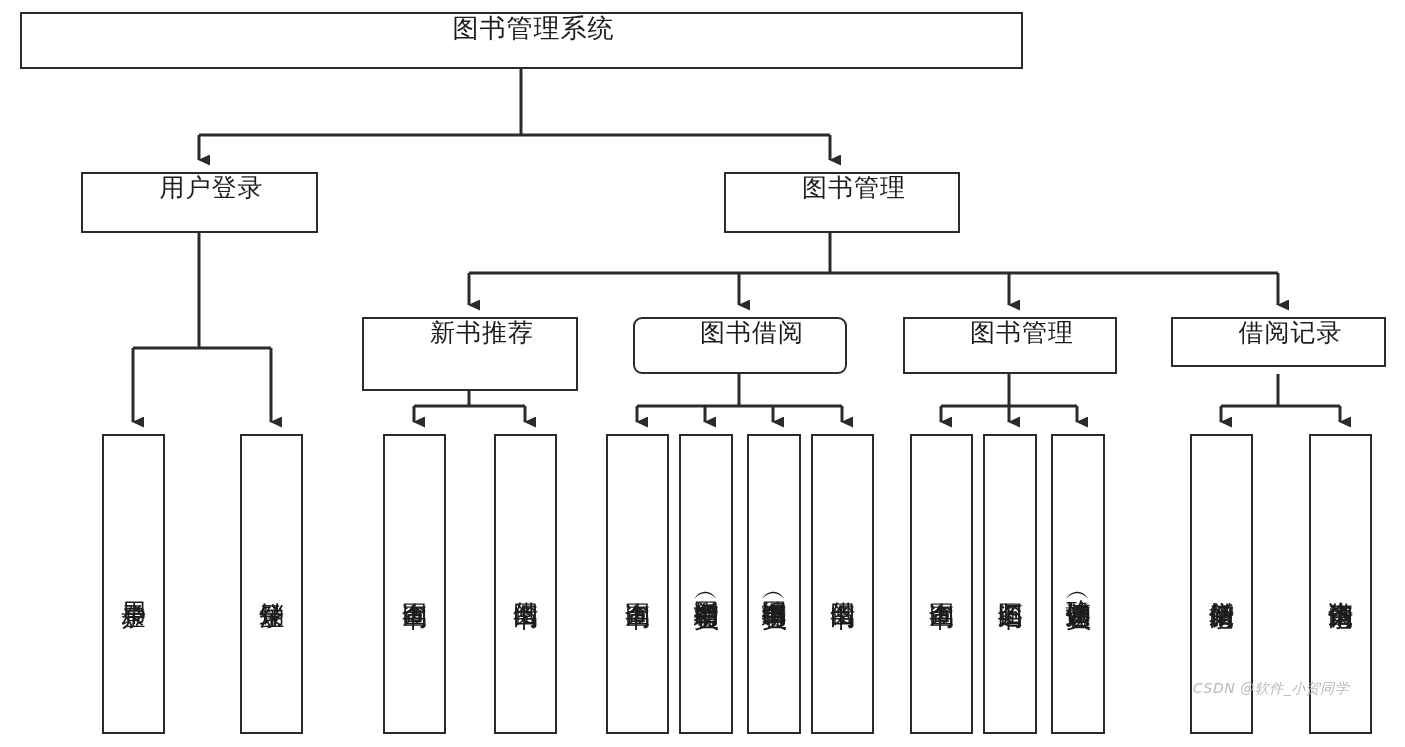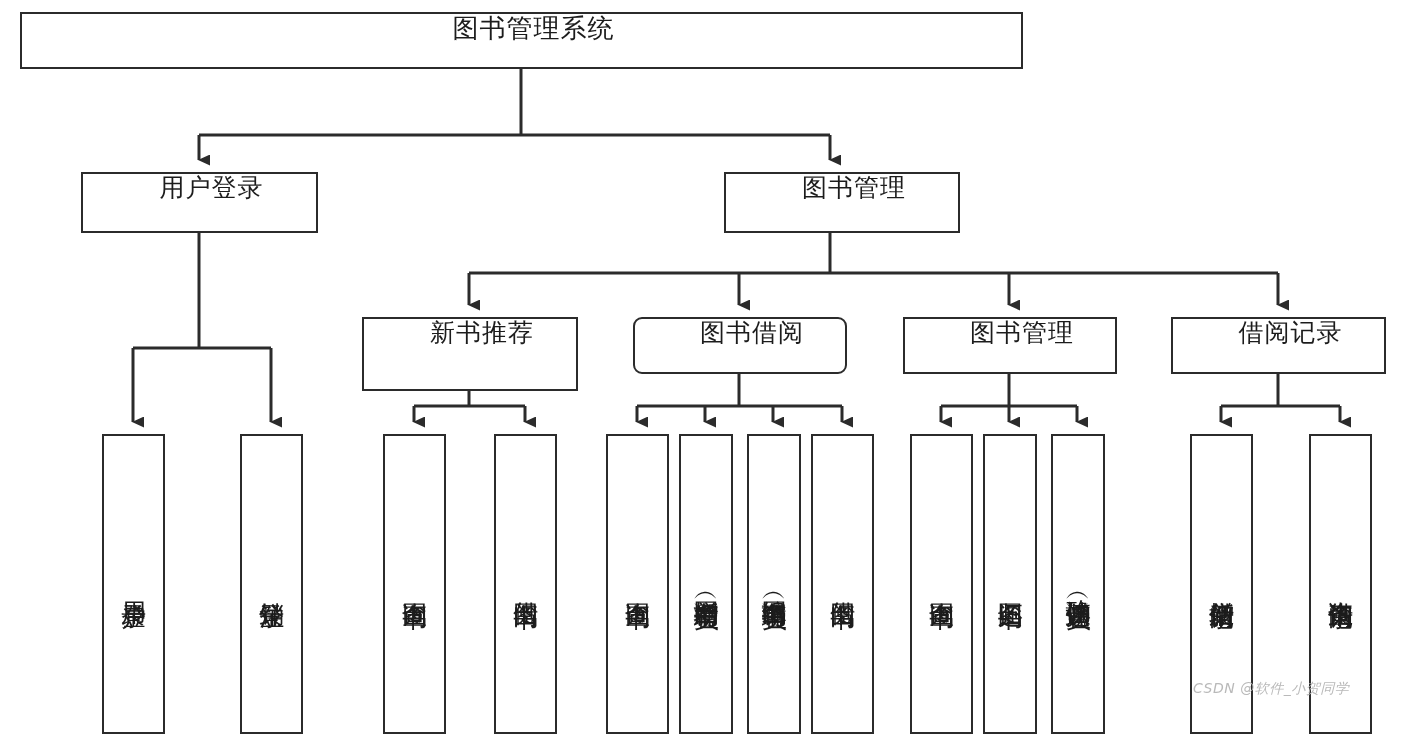--- a/index.html
+++ b/index.html
@@ -139,21 +139,21 @@
 
   <div class="node horiz" style="left:362px; top:317px; width:216px; height:74px;">
     <span>新书推荐</span>
   </div>
   <div class="node horiz" style="left:633px; top:317px; width:214px; height:57px;border-radius:9px;">
     <span>图书借阅</span>
   </div>
   <div class="node horiz" style="left:903px; top:317px; width:214px; height:57px;">
     <span>图书管理</span>
   </div>
-  <div class="node horiz" style="left:1171px; top:317px; width:215px; height:57px;">
+  <div class="node horiz" style="left:1171px; top:317px; width:215px; height:50px;">
     <span>借阅记录</span>
   </div>
 
   <div class="node vert" style="left:102px; top:434px; width:63px; height:300px;">
     <span class="vtext">用户登录</span>
   </div>
   <div class="node vert" style="left:240px; top:434px; width:63px; height:300px;">
     <span class="vtext">注销登录</span>
   </div>
 

